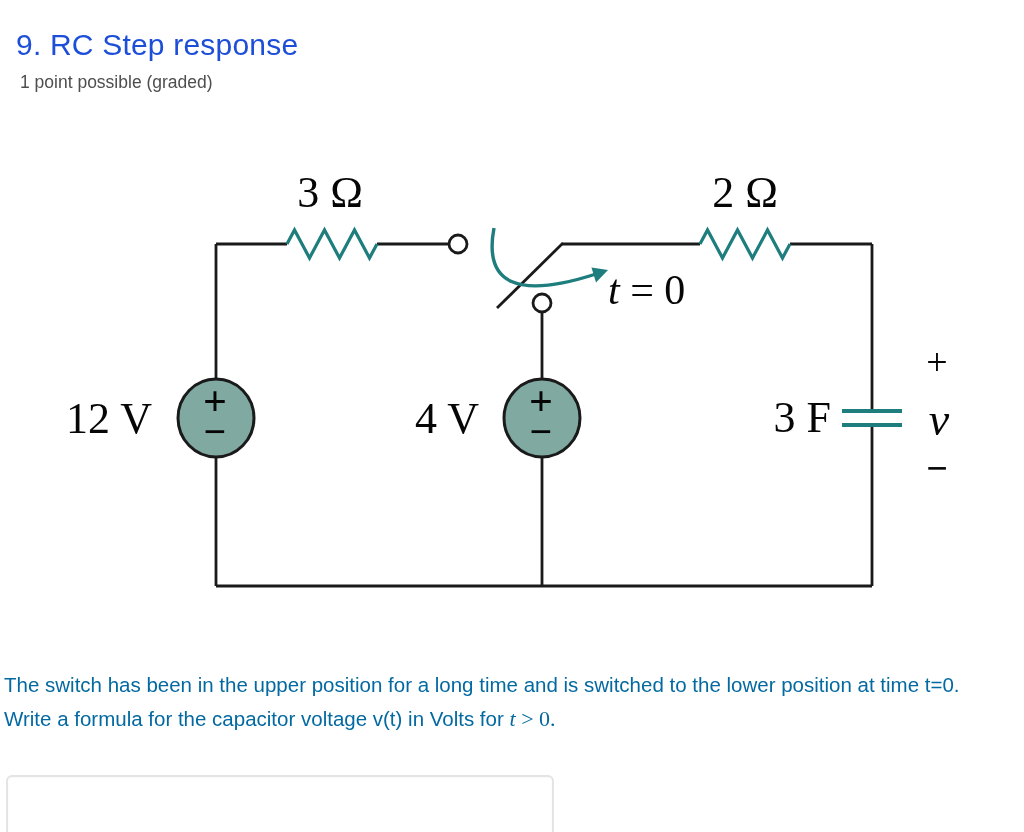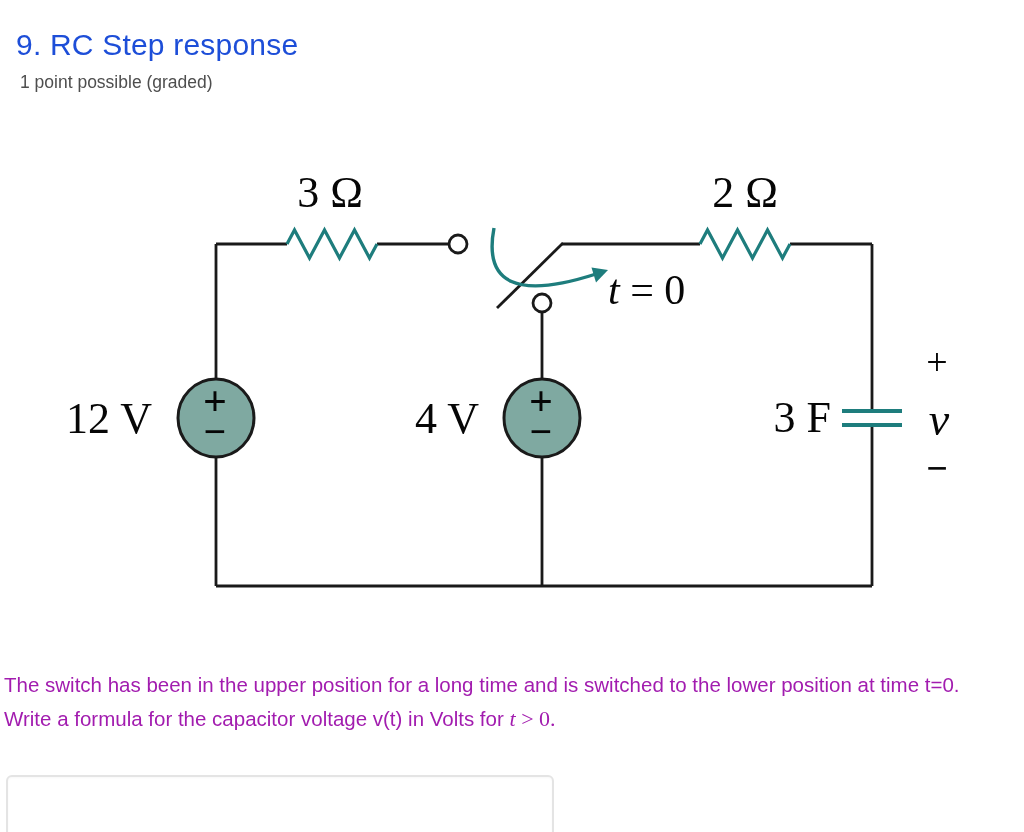--- a/index.html
+++ b/index.html
@@ -15,21 +15,21 @@
     position:absolute;left:20px;top:72px;
     font-size:17.5px;color:#4e4e4e;
   }
   .circuit-wrap{position:absolute;left:0;top:130px;width:1024px;height:490px;}
   svg text{
     font-family:"Liberation Serif","DejaVu Serif",serif;
     fill:#060606;
   }
   .statement{
     position:absolute;left:4px;top:668px;width:1002px;
-    font-size:20.5px;line-height:33.5px;color:#a21caf;
+    font-size:20.5px;line-height:33.5px;color:#0369a1;
   }
   .math{
     font-family:"Liberation Serif","DejaVu Serif",serif;
     font-size:22px;
   }
   .math .mvar{font-style:italic;}
   .answer-input{
     position:absolute;left:6px;top:775px;width:548px;height:86px;
     border:2px solid #e4e4e4;border-radius:6px;background:#ffffff;
     box-sizing:border-box;outline:none;

